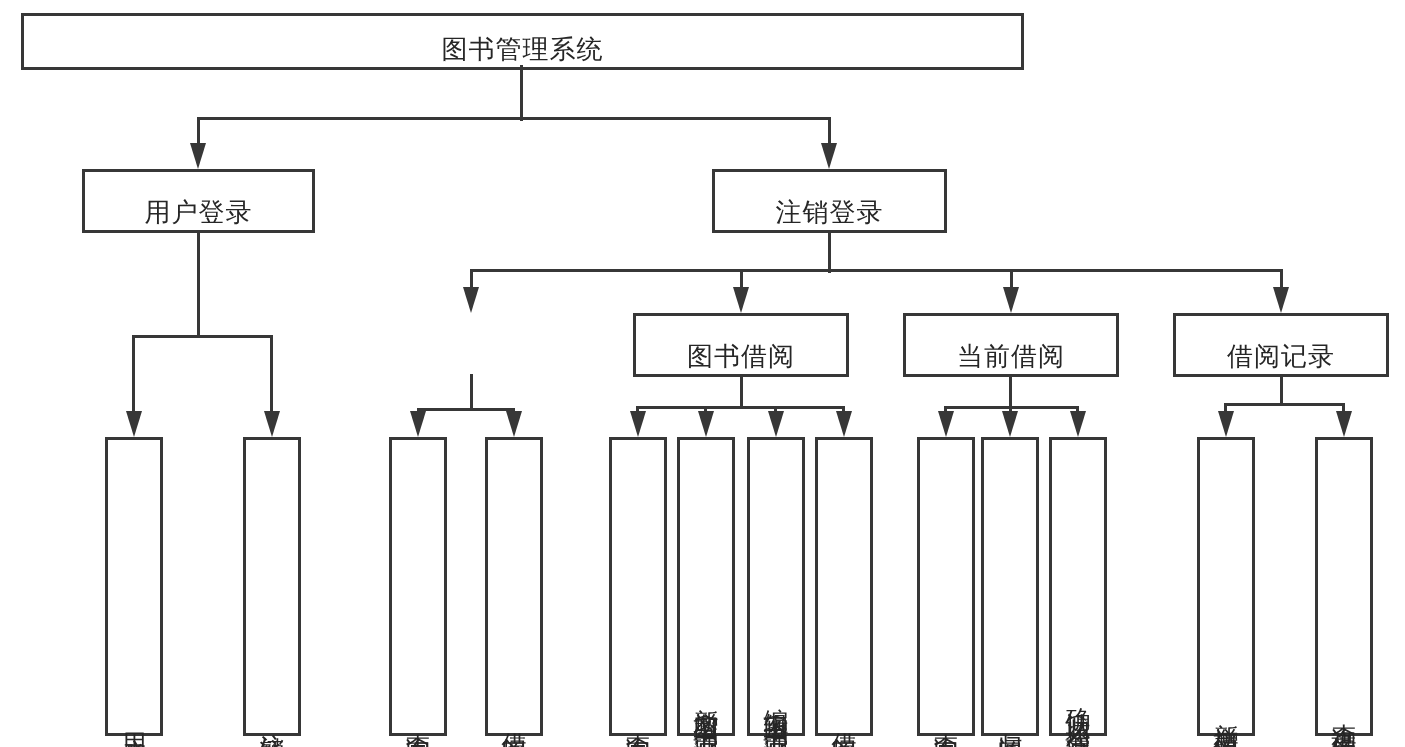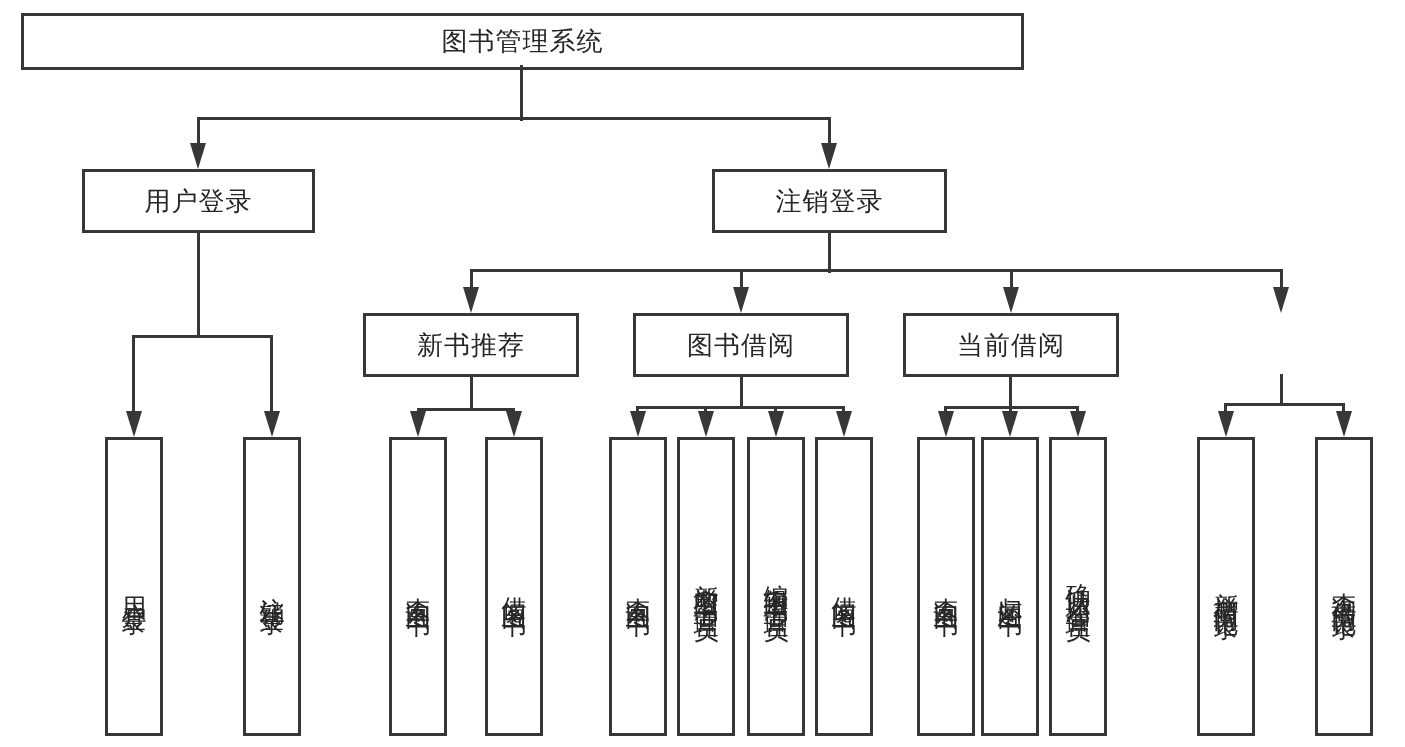--- a/index.html
+++ b/index.html
@@ -6,21 +6,21 @@
     --line:#373737; --text:#262626; --background:#ffffff; --watermark:#9e9e9e;
   }
   html,body{margin:0;padding:0;background:var(--background);}
   #canvas{
     position:relative;width:1405px;height:747px;overflow:hidden;
     background:var(--background);
     font-family:"Liberation Sans","DejaVu Sans",sans-serif;
   }
   .box{
     position:absolute;background:#fff;border:3px solid var(--line);
-    box-sizing:border-box;display:flex;align-items:center;justify-content:center;
+    box-sizing:border-box;display:flex;align-items:flex-end;justify-content:center;
     color:var(--text);
   }
   .hbox{font-size:26px;letter-spacing:1px;}
   .leaf{top:437px;width:58px;height:299px;}
   .vtext{
     writing-mode:vertical-rl;text-orientation:mixed;
     font-size:25px;letter-spacing:5px;line-height:1;white-space:nowrap;
   }
   .vl{position:absolute;width:3px;background:var(--line);}
   .hl{position:absolute;height:3px;background:var(--line);}
@@ -43,28 +43,28 @@
     <span>图书管理系统</span>
   </div>
 
   <div class="box hbox" style="left:82px;top:169px;width:233px;height:64px">
     <span>用户登录</span>
   </div>
   <div class="box hbox" style="left:712px;top:169px;width:235px;height:64px">
     <span>注销登录</span>
   </div>
 
-  <div class="box hbox" style="left:363px;top:313px;width:216px;height:64px">
-    <span>新书推荐</span>
-  </div>
   <div class="box hbox" style="left:903px;top:313px;width:216px;height:64px">
     <span>当前借阅</span>
   </div>
   <div class="box hbox" style="left:633px;top:313px;width:216px;height:64px">
     <span>图书借阅</span>
+  </div>
+  <div class="box hbox" style="left:1173px;top:313px;width:216px;height:64px">
+    <span>借阅记录</span>
   </div>
 
   <div class="box leaf" style="left:105px">
     <span class="vtext">用户登录</span>
   </div>
   <div class="box leaf" style="left:243px">
     <span class="vtext">注销登录</span>
   </div>
 
   <div class="box leaf" style="left:389px">

